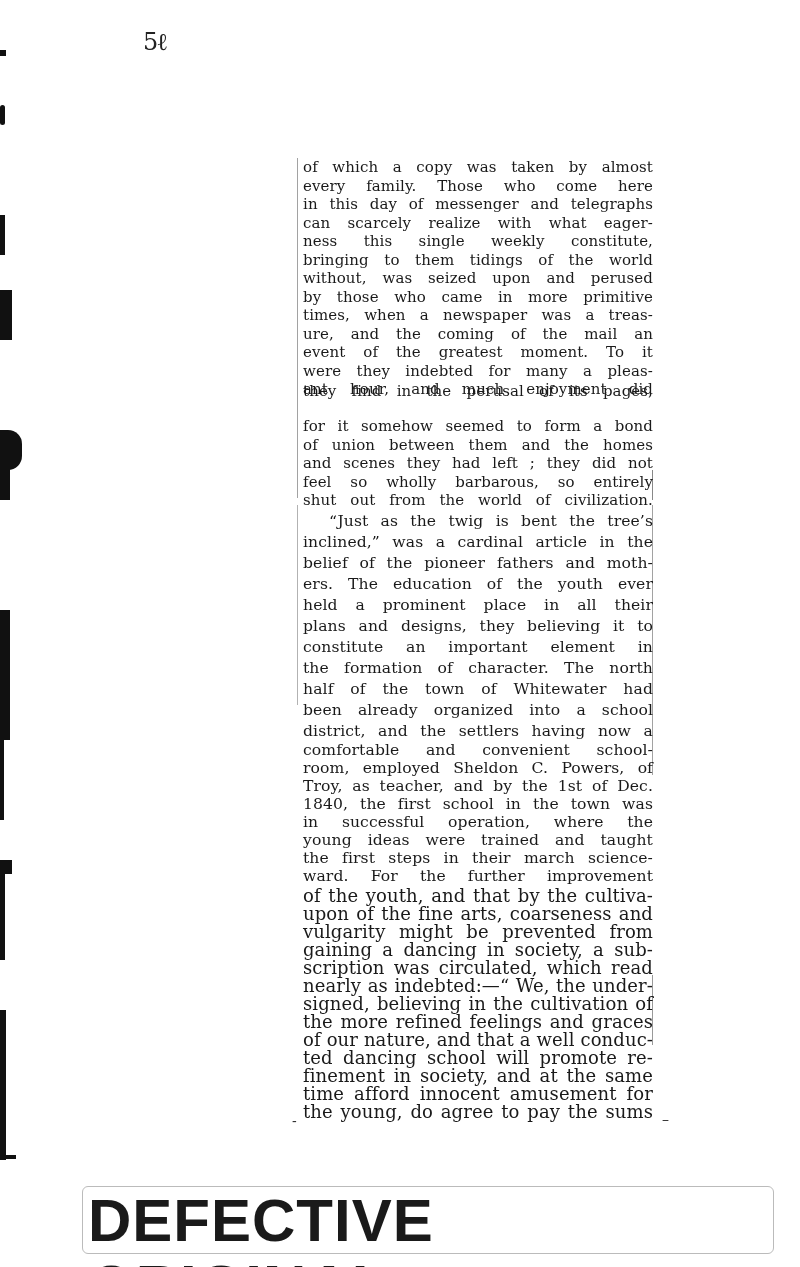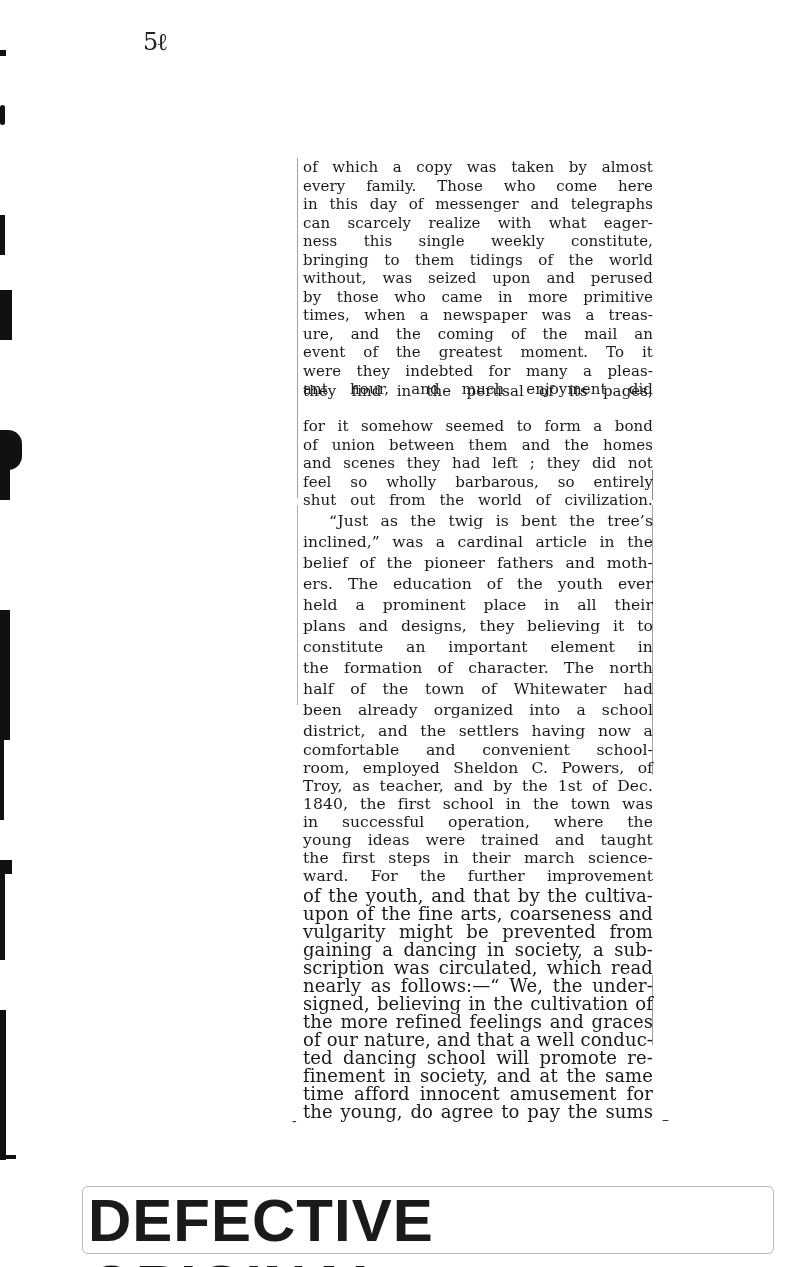--- a/index.html
+++ b/index.html
@@ -84,21 +84,21 @@
   <div class="line" style="top:336.5px">the first steps  in their march science-</div>
   <div class="line" style="top:354.5px">ward.  For the further  improvement</div>
 </div>
 
 <div class="column para3" style="top:885px;">
   <div class="line" style="top:0px">of the youth, and  that by the cultiva-</div>
   <div class="line" style="top:18px">upon of the  fine  arts,  coarseness and</div>
   <div class="line" style="top:36px">vulgarity  might  be  prevented from</div>
   <div class="line" style="top:54px">gaining  a dancing  in society,  a sub-</div>
   <div class="line" style="top:72px">scription was  circulated,  which read</div>
-  <div class="line" style="top:90px">nearly  as  follows:—“ We, the under-</div>
+  <div class="line" style="top:90px">nearly  as  indebted:—“ We, the under-</div>
   <div class="line" style="top:108px">signed, believing  in the cultivation of</div>
   <div class="line" style="top:126px">the  more refined feelings  and graces</div>
   <div class="line" style="top:144px">of our nature, and that a well conduc-</div>
   <div class="line" style="top:162px">ted  dancing school  will  promote re-</div>
   <div class="line" style="top:180px">finement  in society, and at the  same</div>
   <div class="line" style="top:198px">time  afford innocent  amusement for</div>
   <div class="line" style="top:216px">the young, do  agree  to pay the sums</div>
 </div>
 
 <div class="dash" style="left:292px;top:1113px;">-</div>

